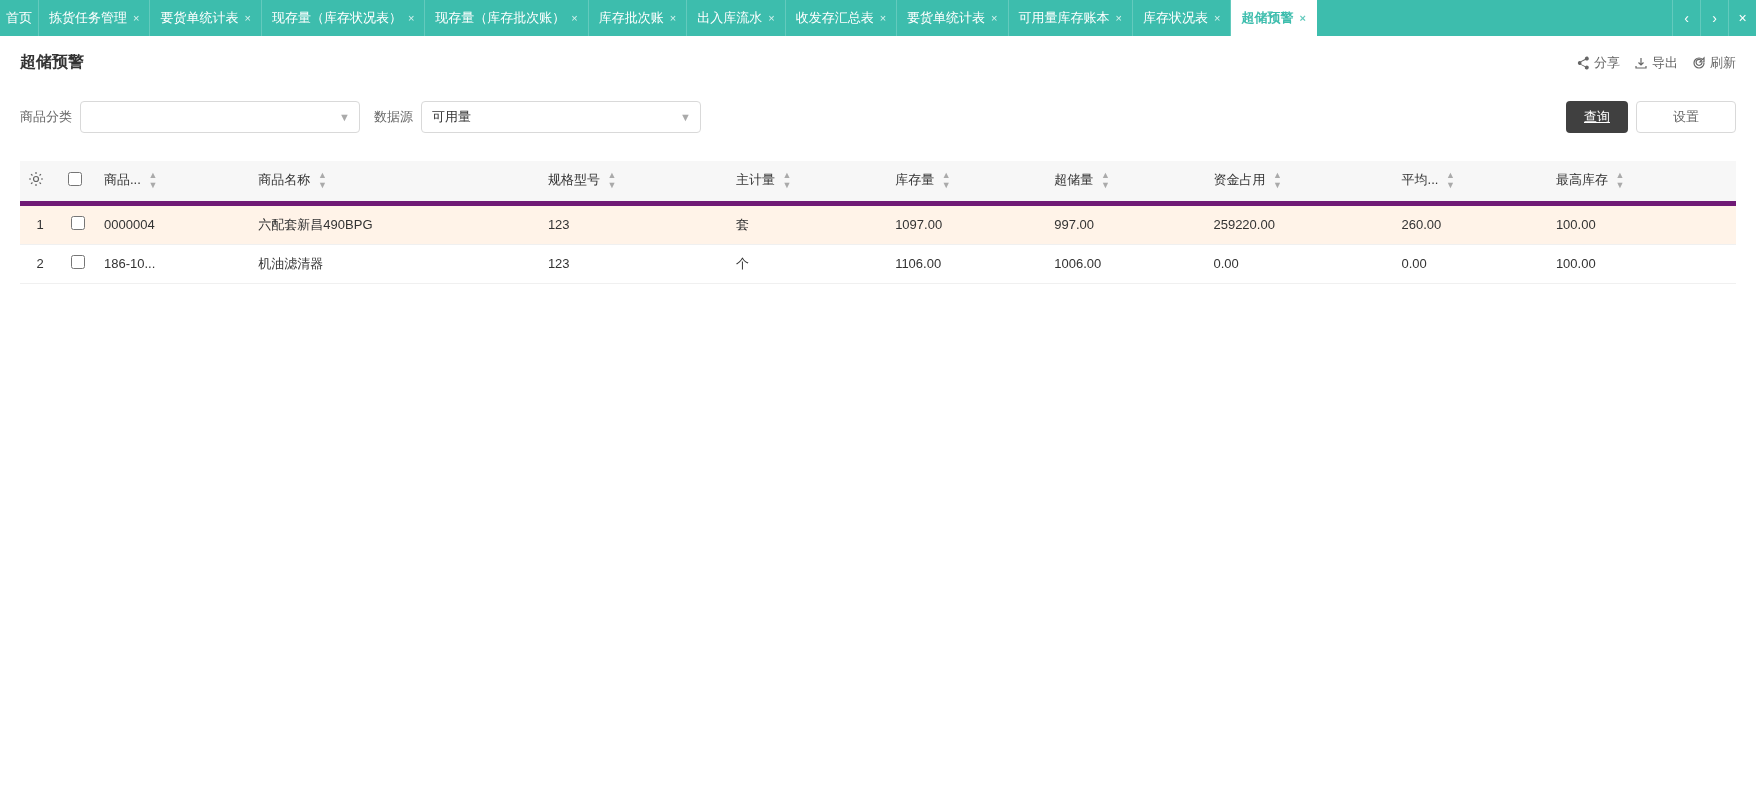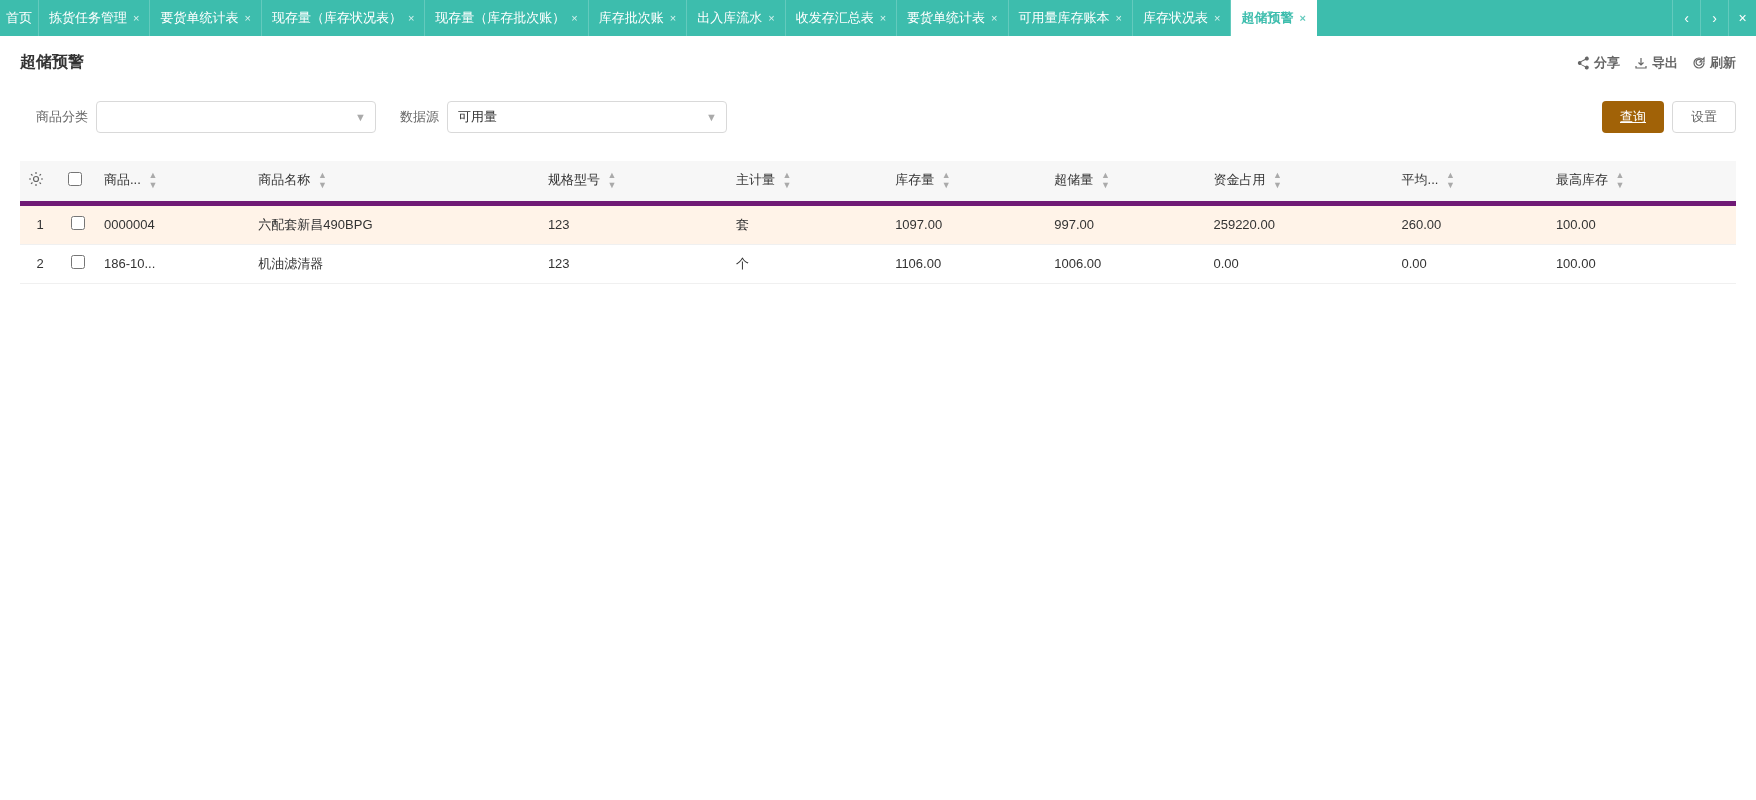--- a/index.html
+++ b/index.html
@@ -90,31 +90,29 @@
       align-items: center;
       gap: 14px;
     }
     .header-action-btn {
       display: flex;
       align-items: center;
       gap: 4px;
       color: #666;
       font-size: 13px;
       cursor: pointer;
-      font-weight: bold;
     }
 
     
     .filter-row {
       display: flex;
       align-items: flex-start;
-      gap: 24px;
+      gap: 14px;
       margin-bottom: 16px;
       padding: 12px 0;
-      margin-left: 16px;
     }
     .filter-item {
       display: flex;
       align-items: center;
       gap: 8px;
     }
     .filter-label {
       color: #666;
       font-size: 13px;
       white-space: nowrap;
@@ -145,35 +143,35 @@
       color: #aaa;
       font-size: 11px;
       pointer-events: none;
     }
     .filter-actions {
       margin-left: auto;
       display: flex;
       gap: 8px;
     }
     .btn-query {
-      background: #a16207;
+      background: #404040;
       color: #fff;
       border: none;
       border-radius: 4px;
       padding: 6px 18px;
       font-size: 13px;
       cursor: pointer;
       text-decoration: underline;
     }
     .btn-settings {
       background: #fff;
       color: #666;
       border: 1px solid #d9d9d9;
       border-radius: 4px;
-      padding: 6px 18px;
+      padding: 6px 36px;
       font-size: 13px;
       cursor: pointer;
     }
 
     
     .data-table {
       width: 100%;
       border-collapse: collapse;
       font-size: 13px;
     }

